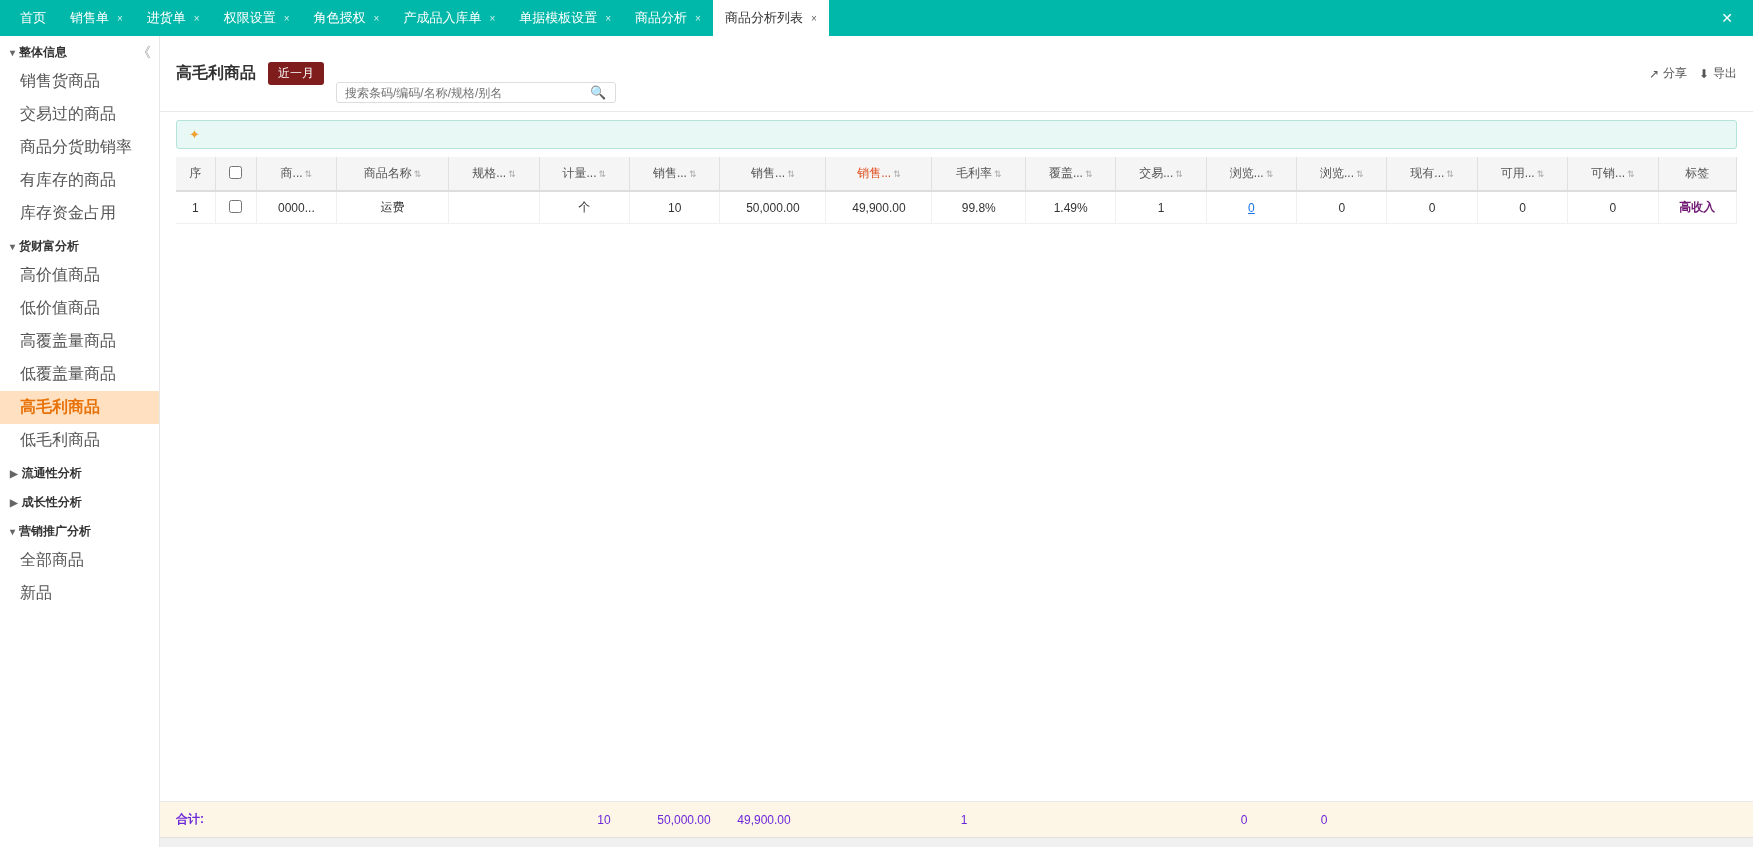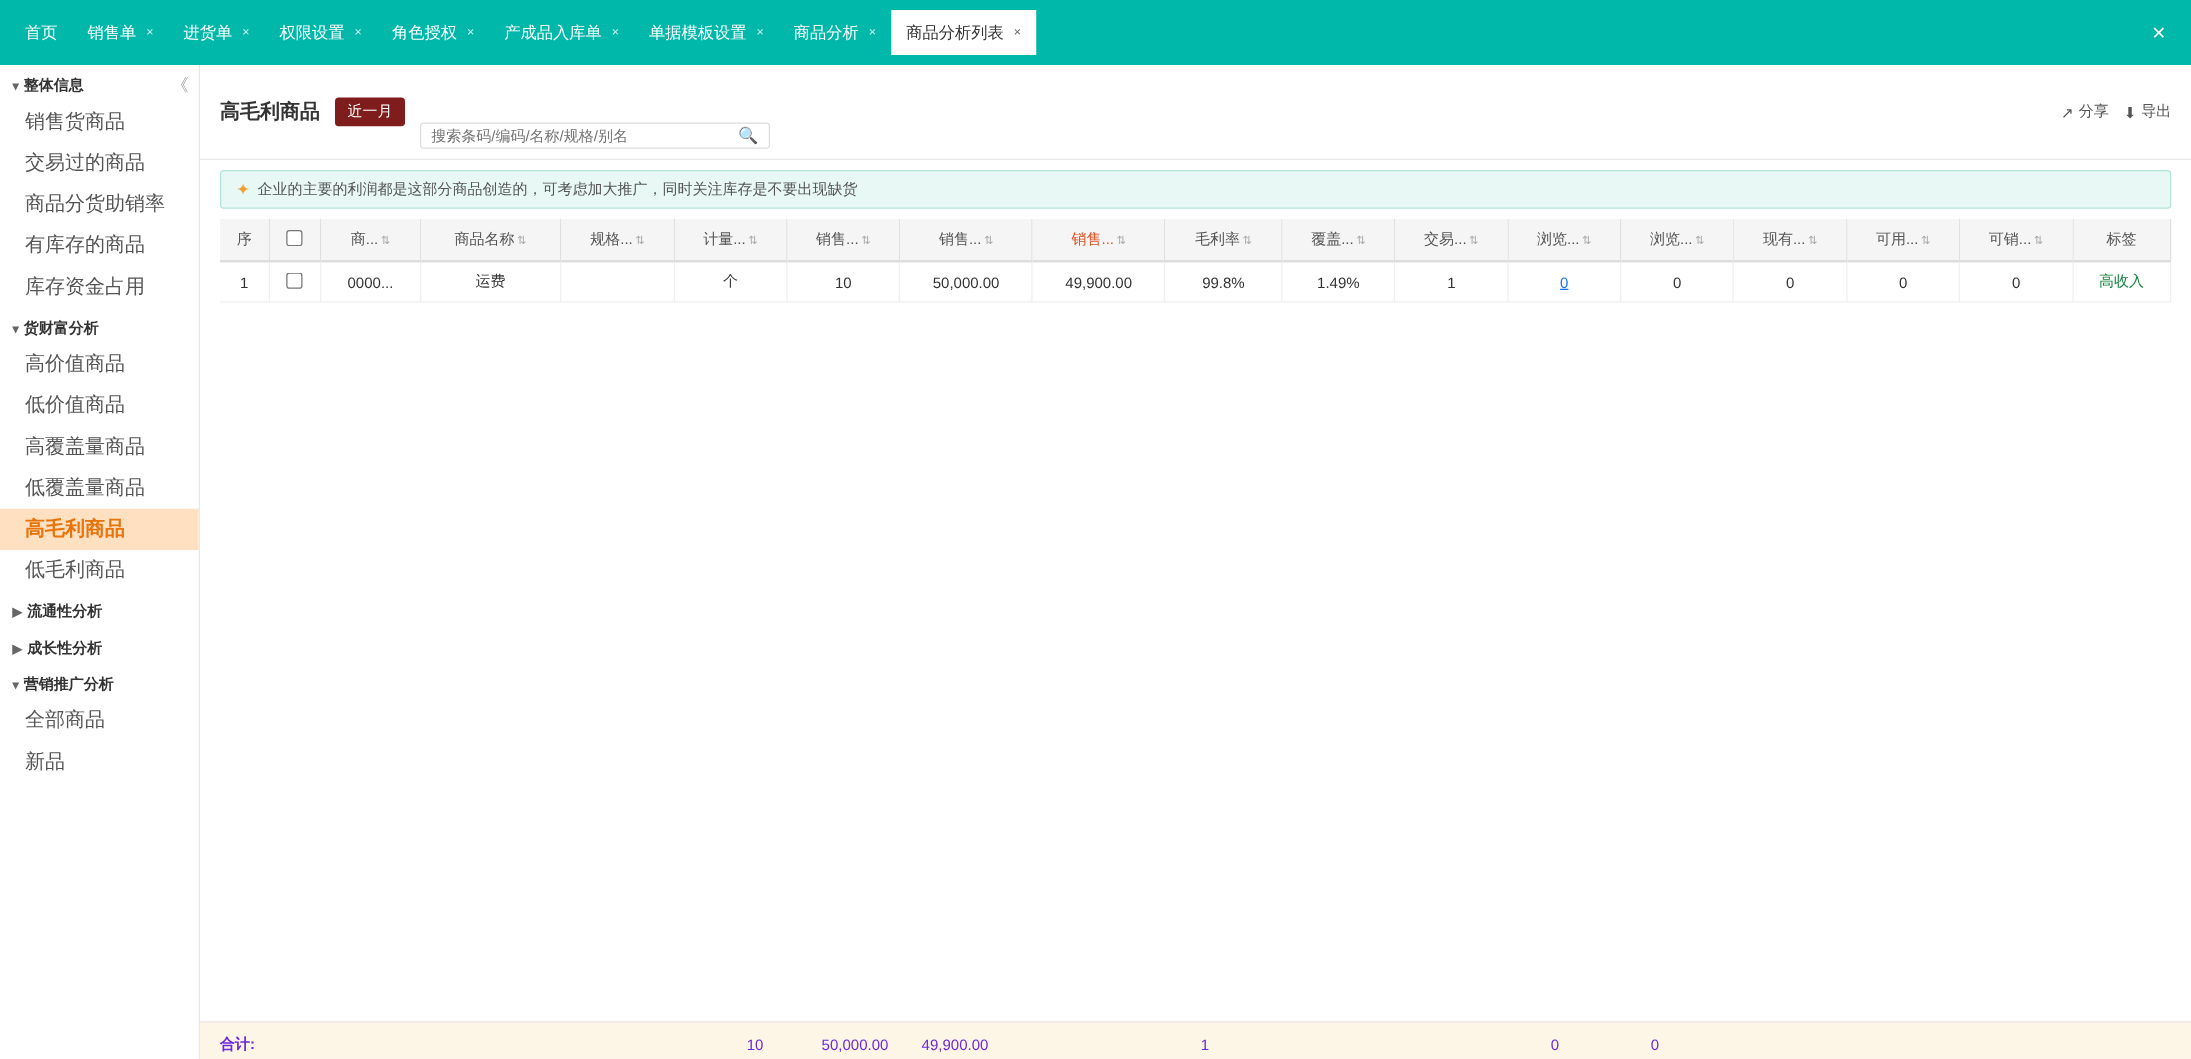--- a/index.html
+++ b/index.html
@@ -3,21 +3,21 @@
   <meta charset="utf-8">
   <style>
     * { margin: 0; padding: 0; box-sizing: border-box; }
     body { font-family: 'Microsoft YaHei', Arial, sans-serif; font-size: 12px; background: #f5f5f5; overflow: hidden; width: 1753px; height: 847px; }
 
     
     .top-nav {
       display: flex;
       align-items: center;
       background: #00b8a9;
-      height: 52px;
+      height: 36px;
       padding: 0 8px;
       gap: 0;
     }
     .top-nav .nav-item {
       display: flex;
       align-items: center;
       color: #fff;
       padding: 0 12px;
       height: 36px;
       cursor: pointer;
@@ -191,21 +191,21 @@
     thead th .sort-arrows { color: #aaa; font-size: 9px; margin-left: 2px; }
     tbody tr { border-bottom: 1px solid #f0f0f0; }
     tbody td {
       padding: 7px 6px;
       text-align: center;
       color: #333;
       border-right: 1px solid #f0f0f0;
       white-space: nowrap;
     }
     .td-link { color: #1a73e8; text-decoration: underline; cursor: pointer; }
-    .tag-high { color: #15803d; font-weight: normal; }
+    .tag-high { color: #701a75; font-weight: bold; }
 
     
     .footer-bar {
       display: flex;
       align-items: center;
       background: #fdf5e6;
       border-top: 1px solid #e8e8e8;
       padding: 6px 16px;
       font-size: 12px;
       color: #6d28d9;
@@ -333,21 +333,20 @@
         </button>
         <button class="action-btn">
           <span>⬇</span>
           <span>导出</span>
         </button>
       </div>
     </div>
 
     <div class="info-banner">
       <span class="info-icon">✦</span>
-      <span>企业的主要的利润都是这部分商品创造的，可考虑加大推广，同时关注库存是不要出现缺货</span>
     </div>
 
     <div class="table-wrapper">
       <table>
         <thead>
           <tr>
             <th><span>序</span></th>
             <th>
               <input type="checkbox" style="">
             </th>

